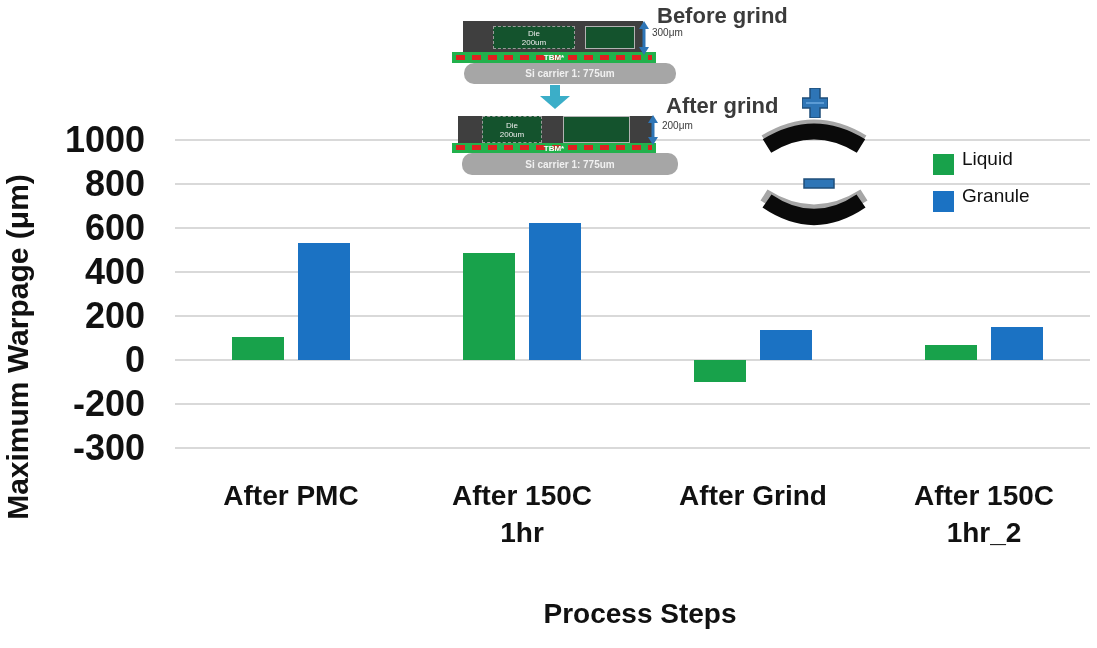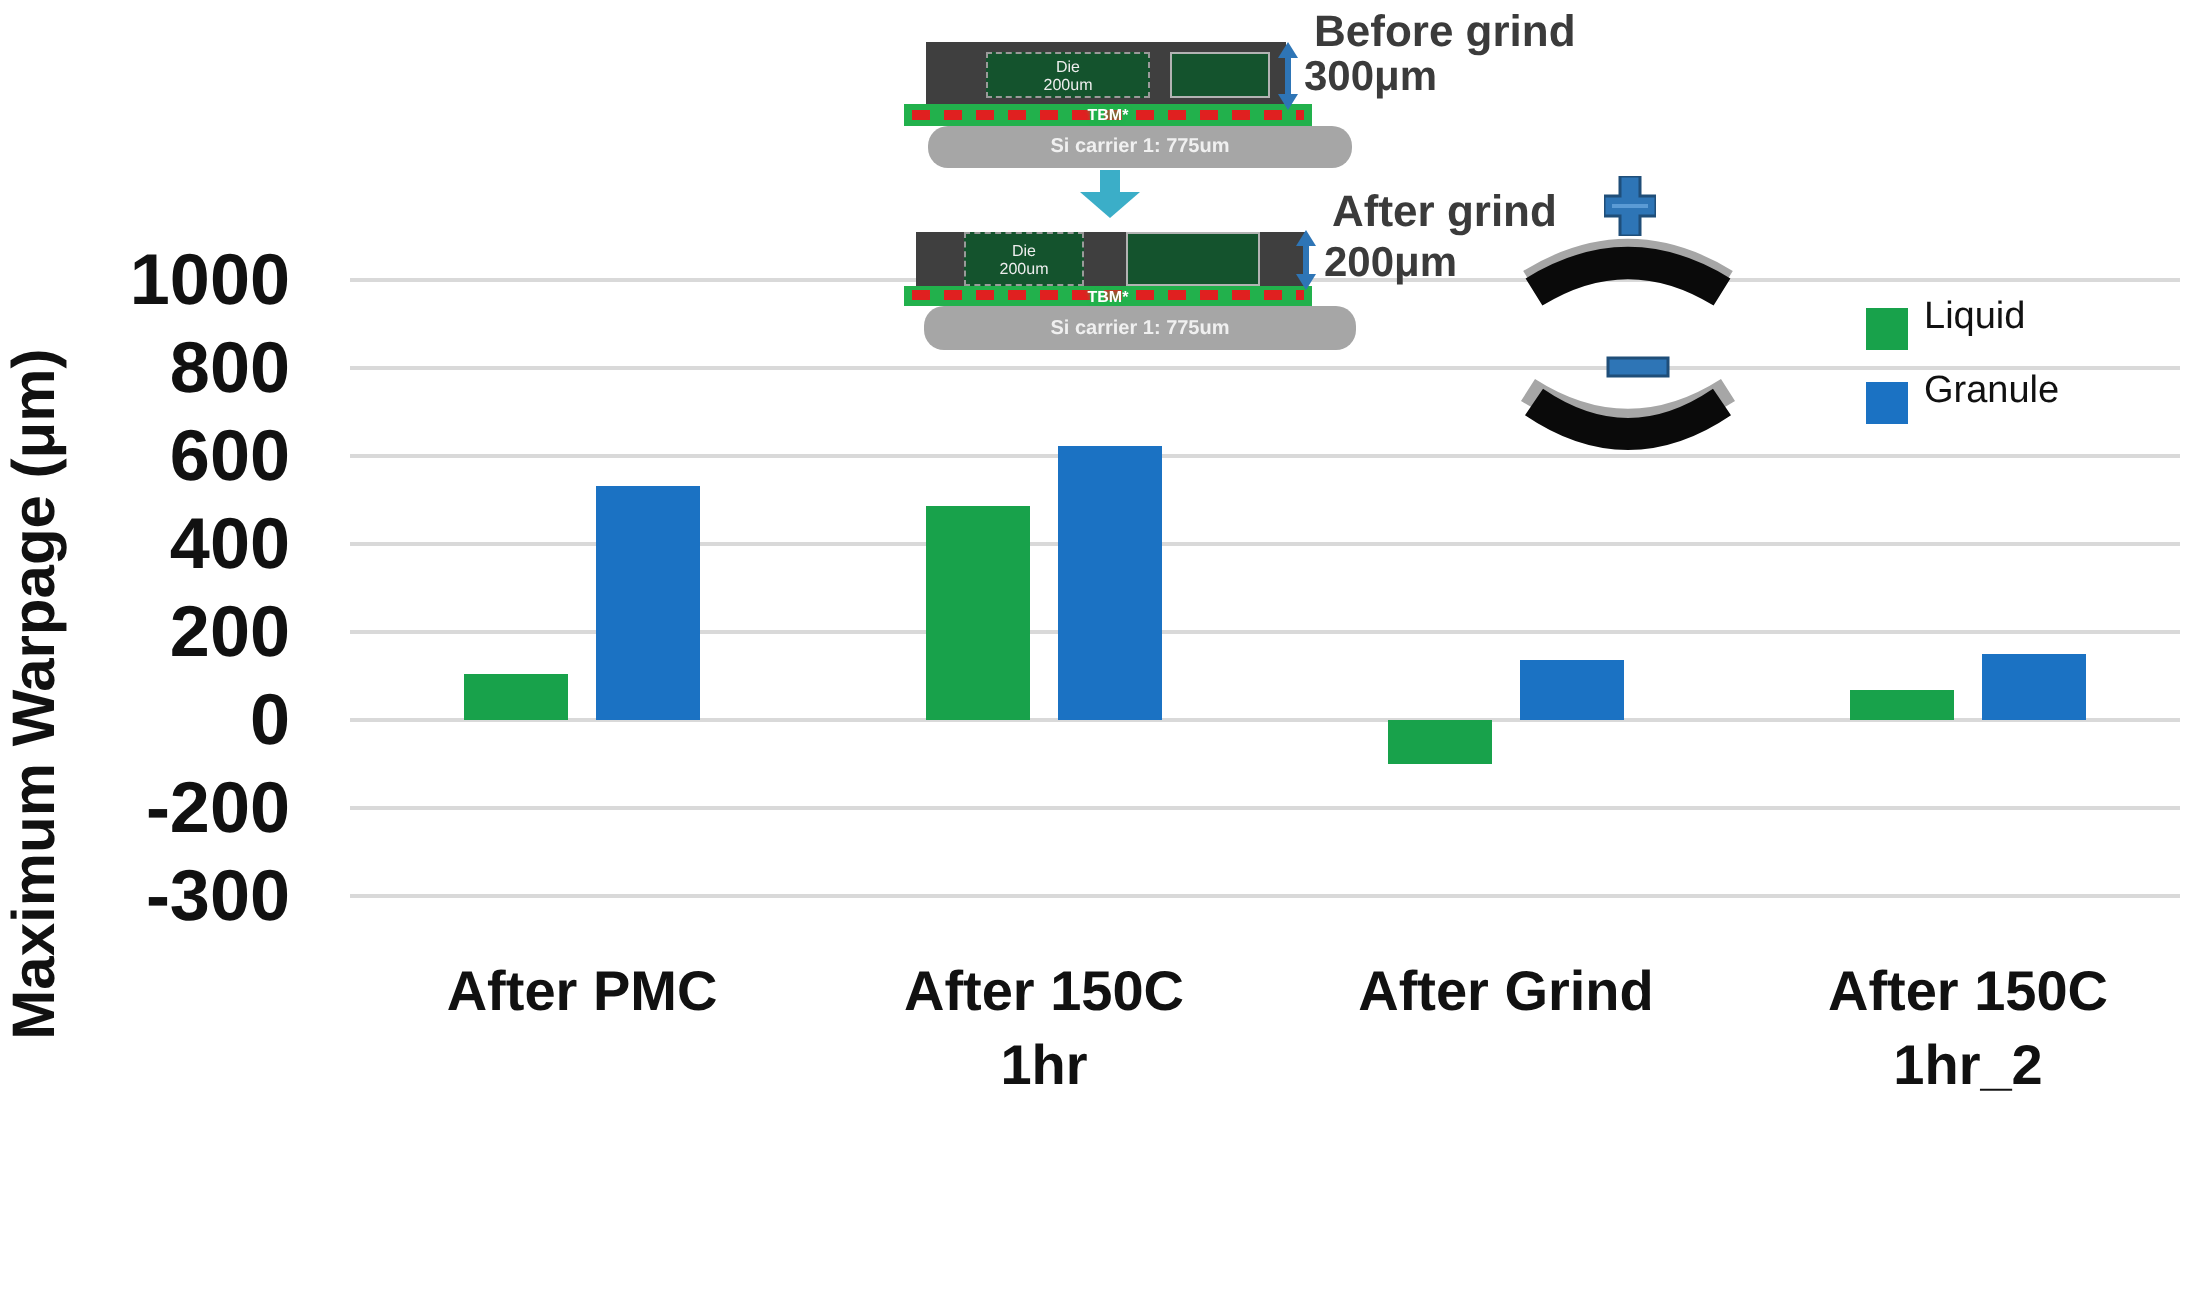--- a/index.html
+++ b/index.html
@@ -46,21 +46,21 @@
   }
   .tbm-label{
     position:absolute;left:0;right:0;top:0;bottom:0;display:flex;align-items:center;justify-content:center;
     color:#fff;font-size:8px;font-weight:bold;z-index:2;text-shadow:0 0 2px #22b14c;
   }
   .carrier{
     position:absolute;background:#a6a6a6;border-radius:10px;
     color:#f0f0f0;font-size:10px;font-weight:bold;display:flex;align-items:center;justify-content:center;margin-left:16px;
   }
   .grind-title{position:absolute;font-size:22px;font-weight:bold;color:#3b3b3b;}
-  .grind-thk{position:absolute;font-size:21px;font-weight:700;color:#3b3b3b;}
+  .grind-thk{position:absolute;font-size:10px;font-weight:400;color:#3b3b3b;}
   .abs{position:absolute;}
 </style>
 </head>
 <body>
 
 <div class="stage">
 
   <div class="y-title">Maximum Warpage (μm)</div>
 
   <div class="plot" id="plot">
@@ -103,20 +103,21 @@
       </div>
       <div class="xcat" style="left: 623px;">
         <div>After Grind</div>
       </div>
       <div class="xcat" style="left: 854px;">
         <div>After 150C</div>
         <div>1hr_2</div>
       </div>
     </div>
 
+  <div class="x-title">Process Steps</div>
 
   <div>
     <span class="legend-swatch" id="sw-liquid" style="left: 933px; top: 154px; background: rgb(24, 162, 75);"></span>
     <span class="legend-label" style="left:962px;top:148px;">Liquid</span>
     <span class="legend-swatch" id="sw-granule" style="left: 933px; top: 191px; background: rgb(27, 114, 195);"></span>
     <span class="legend-label" style="left:962px;top:185px;">Granule</span>
   </div>
 
   <div>
     <div class="mold" style="left:463px;top:21px;width:180px;height:32px;">

